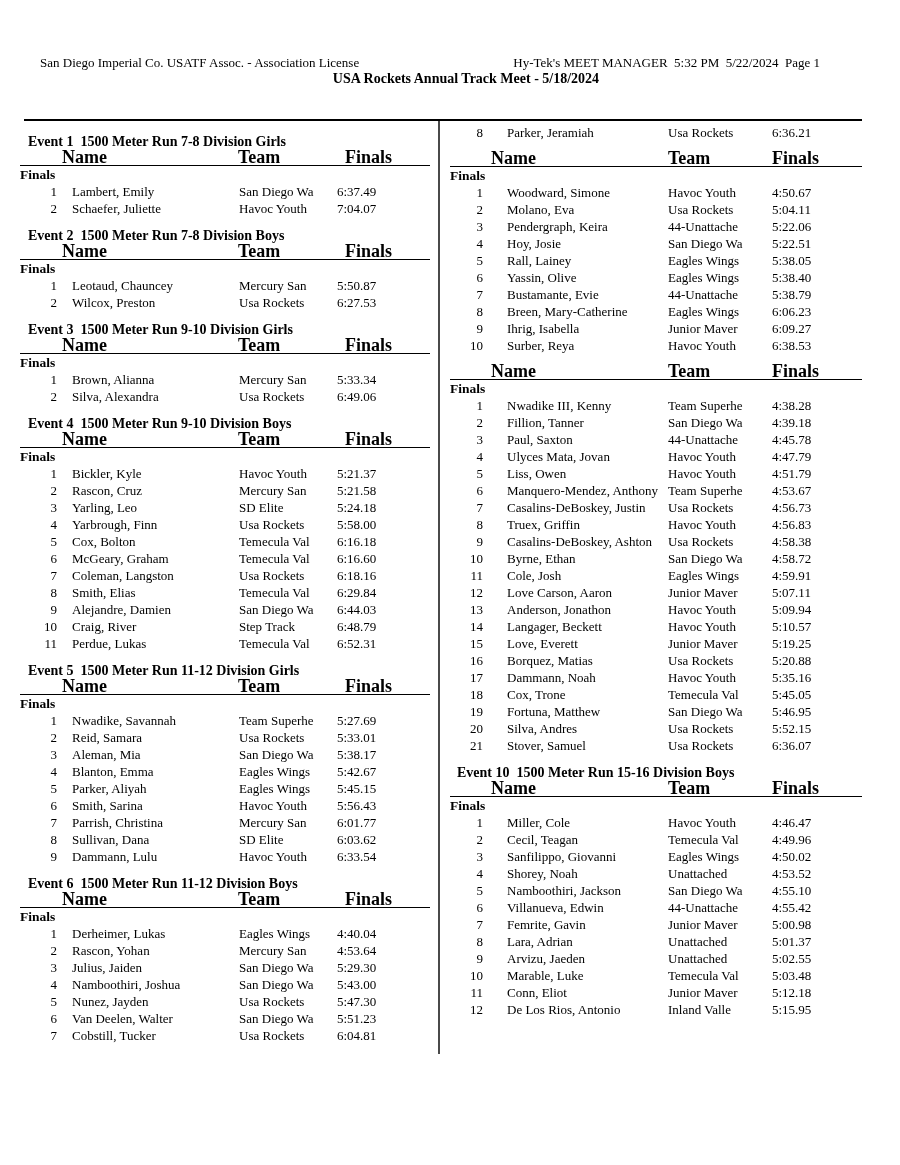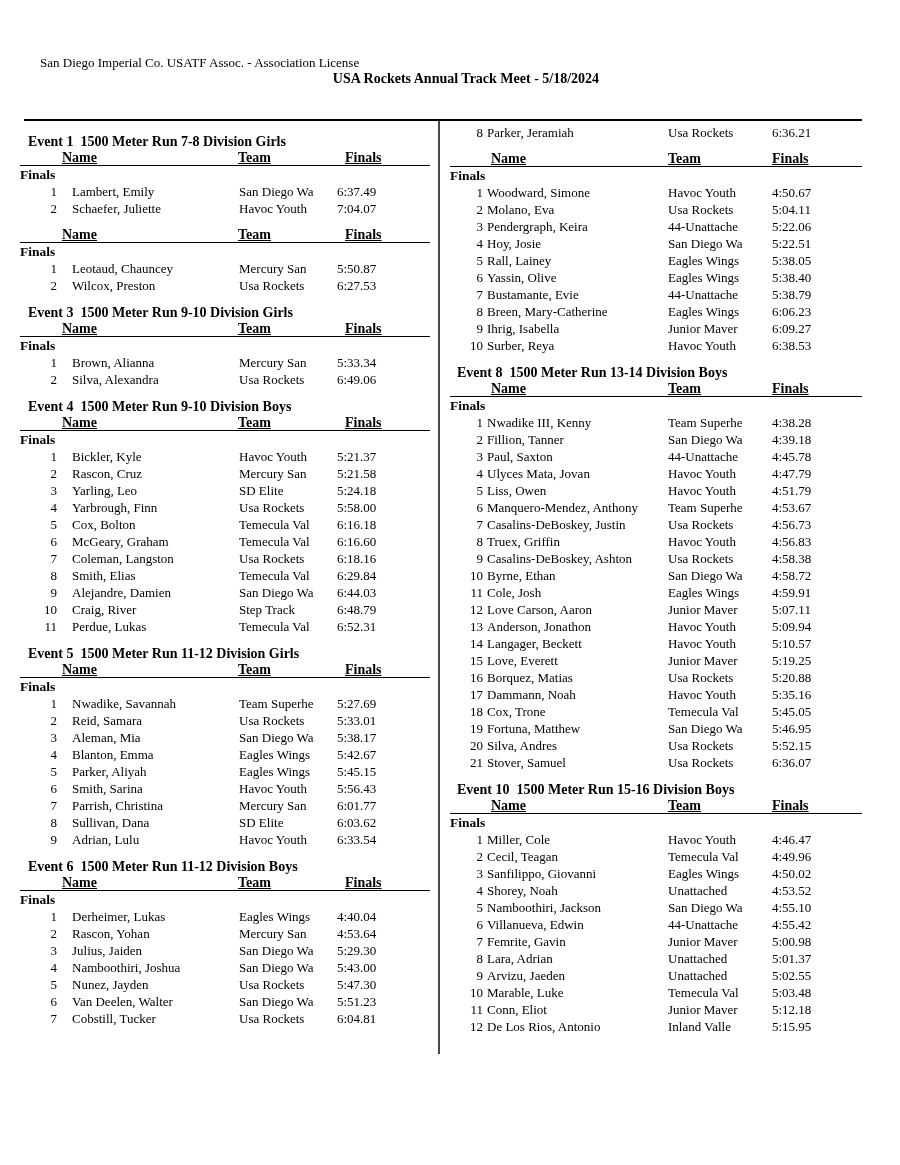--- a/index.html
+++ b/index.html
@@ -69,23 +69,22 @@
     padding-left: 8px;
     white-space: pre;
   }
   .col-right .event-title { padding-left: 7px; }
   .thead {
     display: grid;
     box-sizing: border-box;
     height: 16px;
     line-height: 15px;
     font-weight: bold;
-    font-size: 14px;
+    font-size: 18px;
     border-bottom: 1.5px solid #000000;
-    text-decoration: underline;
   }
   .col-left  .thead { grid-template-columns: 218px 107px 1fr; }
   .col-right .thead { grid-template-columns: 218px 104px 1fr; }
   .col-left  .thead .th-name { padding-left: 42px; }
   .col-right .thead .th-name { padding-left: 41px; }
   .finals-label {
     font-weight: bold;
     font-size: 13.5px;
     line-height: 17px;
   }
@@ -93,29 +92,30 @@
     display: grid;
     font-size: 13px;
     line-height: 17px;
     height: 17px;
     white-space: nowrap;
   }
   .col-left  .row { grid-template-columns: 37px 182px 98px 1fr; }
   .col-right .row { grid-template-columns: 33px 185px 104px 1fr; }
   .row .place { text-align: right; }
   .col-left  .row .name { padding-left: 15px; }
-  .col-right .row .name { padding-left: 4px; }
+  .col-right .row .name { padding-left: 24px; }
   .cont-rows { margin-bottom: 10px; }
 </style>
 </head>
 <body>
 
 <div class="page">
   <div class="top-row">
     <span>San Diego Imperial Co. USATF Assoc. - Association License</span>
+    <span>Hy-Tek's MEET MANAGER  5:32 PM  5/22/2024  Page 1</span>
   </div>
   <div class="center-line meet-title">USA Rockets Annual Track Meet - 5/18/2024</div>
   <div class="top-rule"></div>
   <div class="vdivider"></div>
   <div class="col col-left" id="col-left">
       <div class="event-block">
         <div class="event-title">Event 1  1500 Meter Run 7-8 Division Girls</div>
         <div class="thead">
           <span class="th-name">Name</span>
           <span class="th-team">Team</span>
@@ -129,20 +129,21 @@
           <span class="finals">6:37.49</span>
         </div>
         <div class="row">
           <span class="place">2</span>
           <span class="name">Schaefer, Juliette</span>
           <span class="team">Havoc Youth</span>
           <span class="finals">7:04.07</span>
         </div>
       </div>
       <div class="event-block">
+        <div class="event-title">Event 2  1500 Meter Run 7-8 Division Boys</div>
         <div class="thead">
           <span class="th-name">Name</span>
           <span class="th-team">Team</span>
           <span class="th-finals">Finals</span>
         </div>
         <div class="finals-label">Finals</div>
         <div class="row">
           <span class="place">1</span>
           <span class="name">Leotaud, Chauncey</span>
           <span class="team">Mercury San</span>
@@ -302,21 +303,21 @@
           <span class="finals">6:01.77</span>
         </div>
         <div class="row">
           <span class="place">8</span>
           <span class="name">Sullivan, Dana</span>
           <span class="team">SD Elite</span>
           <span class="finals">6:03.62</span>
         </div>
         <div class="row">
           <span class="place">9</span>
-          <span class="name">Adrian, Lulu</span>
+          <span class="name">Dammann, Lulu</span>
           <span class="team">Havoc Youth</span>
           <span class="finals">6:33.54</span>
         </div>
       </div>
       <div class="event-block">
         <div class="event-title">Event 6  1500 Meter Run 11-12 Division Boys</div>
         <div class="thead">
           <span class="th-name">Name</span>
           <span class="th-team">Team</span>
           <span class="th-finals">Finals</span>
@@ -437,21 +438,20 @@
           <span class="finals">6:09.27</span>
         </div>
         <div class="row">
           <span class="place">10</span>
           <span class="name">Surber, Reya</span>
           <span class="team">Havoc Youth</span>
           <span class="finals">6:38.53</span>
         </div>
       </div>
       <div class="event-block">
-        <div class="event-title">Event 8  1500 Meter Run 13-14 Division Boys</div>
         <div class="thead">
           <span class="th-name">Name</span>
           <span class="th-team">Team</span>
           <span class="th-finals">Finals</span>
         </div>
         <div class="finals-label">Finals</div>
         <div class="row">
           <span class="place">1</span>
           <span class="name">Nwadike III, Kenny</span>
           <span class="team">Team Superhe</span>

